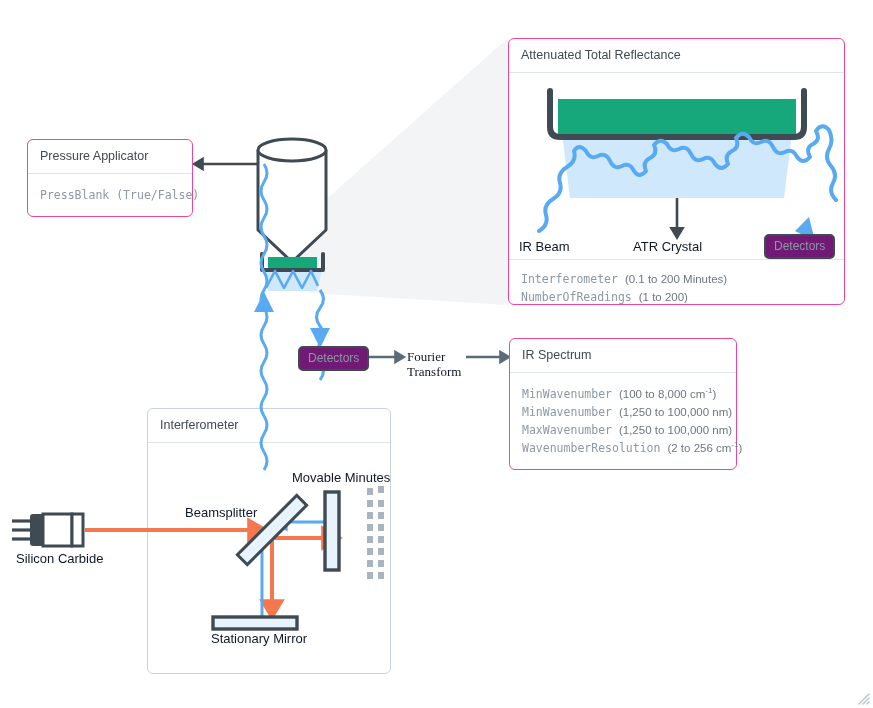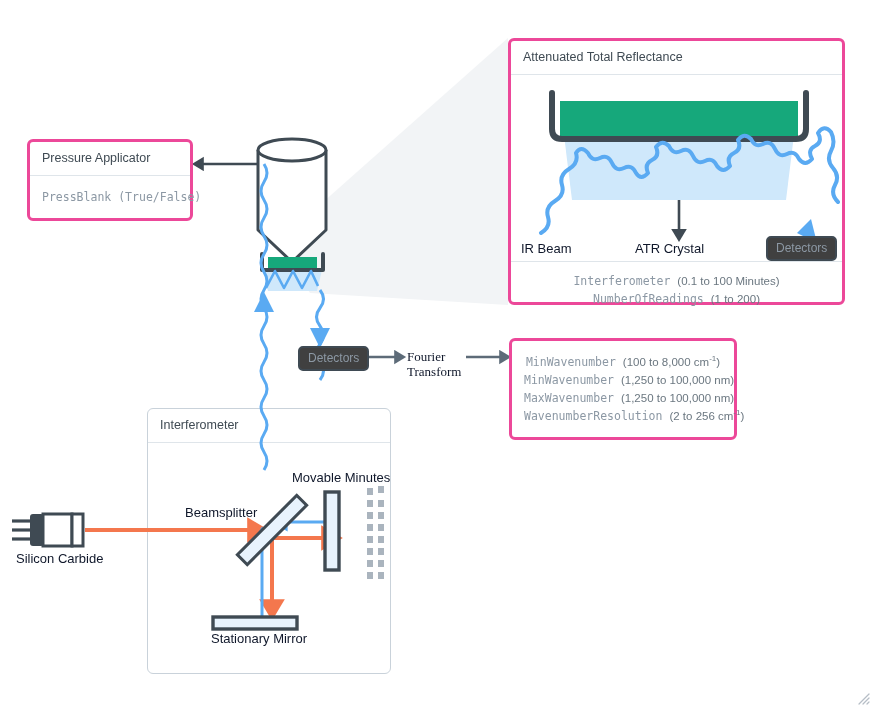--- a/index.html
+++ b/index.html
@@ -27,21 +27,21 @@
     top: 0;
     width: 873px;
     height: 708px;
     overflow: visible;
   }
 
   
   .card {
     position: absolute;
     background: #ffffff;
-    border: 3px solid #ec4899;
+    border: 1px solid #ec4899;
     border-radius: 6px;
     box-sizing: border-box;
     z-index: 5;
   }
   .card-header {
     padding: 9px 12px 9px 12px;
     font-size: 12.5px;
     color: #3f4a53;
     border-bottom: 1px solid #dfe5ea;
     line-height: 1.2;
@@ -49,21 +49,20 @@
   }
   .card-body {
     padding: 12px 12px 12px 12px;
   }
   .mono-line {
     font-family: "DejaVu Sans Mono", "Liberation Mono", monospace;
     font-size: 11.5px;
     color: #8c98a4;
     line-height: 18px;
     white-space: nowrap;
-    text-align: center;
   }
   .mono-line .rng {
     font-family: "Liberation Sans", sans-serif;
     font-size: 11.5px;
     color: #6b7780;
   }
   sup {
     font-size: 8px;
     vertical-align: super;
     line-height: 0;
@@ -100,21 +99,21 @@
     box-sizing: border-box;
     z-index: 2;
   }
   #panel-interferometer .card-header { border-bottom: 1px solid #dfe5ea; }
 
   
   .chip {
     position: absolute;
     border: 2px solid #3f4a53;
     border-radius: 5px;
-    background: #404040;
+    background: #701a75;
     font-size: 12px;
     color: #8c98a4;
     padding: 3px 8px;
     line-height: 15px;
     white-space: nowrap;
     z-index: 8;
     box-sizing: border-box;
   }
 
   
@@ -296,41 +295,42 @@
         <span class="lbl" style="left:10px; top:166px;">IR Beam</span>
 
         <span class="lbl" style="left:124px; top:166px;">ATR Crystal</span>
 
         <span class="chip" style="left:255px; top:161px;">Detectors</span>
       </div>
 
       <div class="atr-params">
         <div class="mono-line">
           <span>Interferometer</span>
-          <span class="rng">(0.1 to 100 Minutes)</span>
+          <span class="rng">(0.1 to 200 Minutes)</span>
         </div>
         <div class="mono-line">
           <span>NumberOfReadings</span>
           <span class="rng">(1 to 200)</span>
         </div>
       </div>
     </div>
   </div>
 
   <div class="card" id="card-pressure">
     <div class="card-header">Pressure Applicator</div>
     <div class="card-body">
       <div class="mono-line">
         <span>PressBlank</span>
         <span>(True/False)</span>
       </div>
     </div>
   </div>
 
   <div class="card" id="card-spectrum">
+    <div class="card-header">IR Spectrum</div>
     <div class="card-body">
 
       <div class="mono-line">
         <span>MinWavenumber</span>
         <span class="rng"><span>(100 to 8,000 cm</span><sup>-1</sup><span>)</span></span>
       </div>
 
 
       <div class="mono-line">
         <span>MinWavenumber</span>

